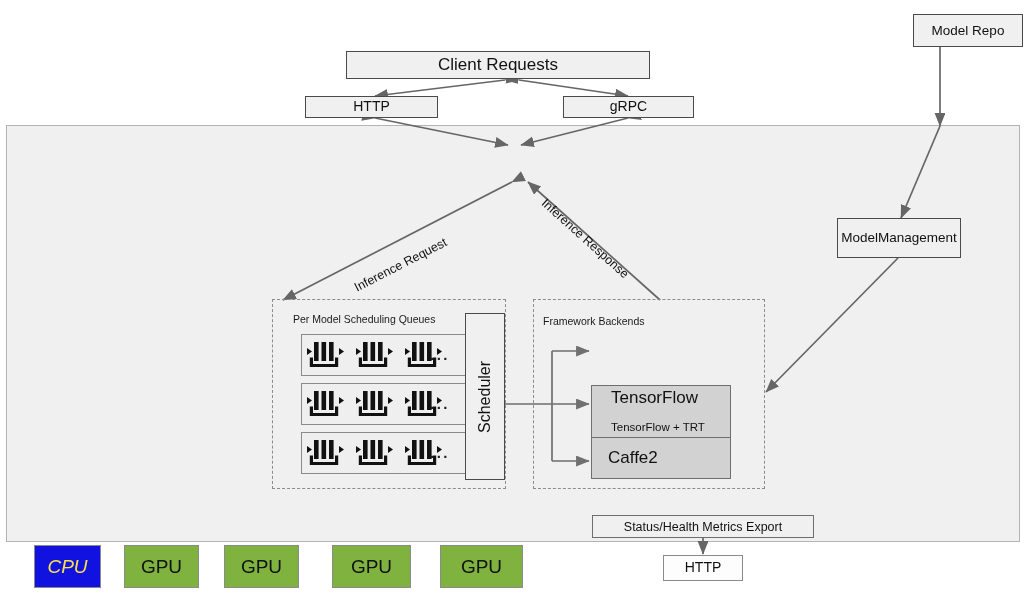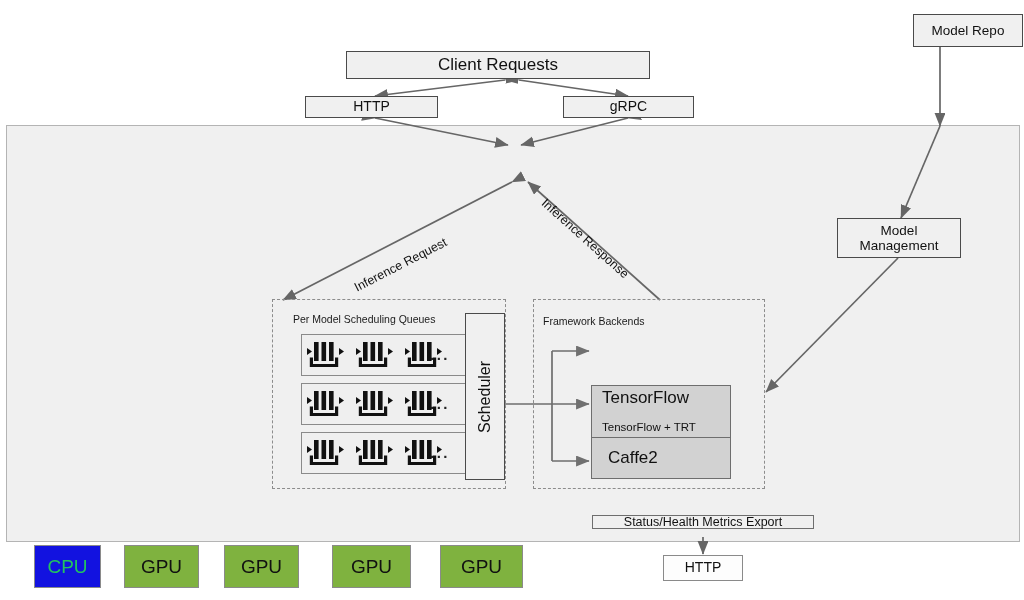--- a/index.html
+++ b/index.html
@@ -30,21 +30,21 @@
   .rot-label{position:absolute;white-space:nowrap;font-size:12.5px;color:#111;
              transform-origin:0 0;}
 
   .hw{position:absolute;box-sizing:border-box;display:flex;align-items:center;
       justify-content:center;border:1.3px solid #8a8a8a;font-size:19px;}
   .dots{position:absolute;font-size:15px;letter-spacing:2.5px;color:#222;font-weight:700;}
 
   .tf-wrap{position:absolute;box-sizing:border-box;border:1.5px solid #6e6e6e;background:#d2d2d2;}
   .tf-top{position:absolute;left:0;right:0;top:0;box-sizing:border-box;
           border-bottom:1.5px solid #6e6e6e;display:flex;flex-direction:column;
-          justify-content:center;padding-left:10px;}
+          justify-content:center;padding-left:19px;}
   .tf-bot{position:absolute;left:0;right:0;bottom:0;box-sizing:border-box;
           display:flex;align-items:center;padding-left:16px;}
 </style>
 </head>
 <body>
 
 <div id="stage">
 
   <div class="main-panel" style="left:6px;top:125px;width:1012px;height:415px;"></div>
 
@@ -204,35 +204,35 @@
     </div>
     <div class="tf-bot" style="height:41px;">
       <span style="font-size:17px;">Caffe2</span>
     </div>
   </div>
 
   <div class="box lbox" style="left:885px;top:14px;width:110px;height:33px;font-size:13.5px;margin-left:28px;">
     <span>Model Repo</span>
   </div>
 
-  <div class="box lbox" style="left:837px;top:218px;width:124px;height:40px;font-size:13.5px;flex-direction:column;">
+  <div class="box lbox" style="left:837px;top:218px;width:124px;height:40px;font-size:13.5px;flex-direction:row;">
     <span>Model</span>
     <span>Management</span>
   </div>
 
-  <div class="box lbox" style="left:592px;top:515px;width:222px;height:14px;font-size:12.5px;border-color:#6e6e6e;">
+  <div class="box lbox" style="left:592px;top:515px;width:222px;height:23px;font-size:12.5px;border-color:#6e6e6e;">
     <span>Status/Health Metrics Export</span>
   </div>
 
   <div class="box lbox" style="left:663px;top:555px;width:80px;height:26px;font-size:14px;border-color:#8a8a8a;background:#fdfdfd;">
     <span>HTTP</span>
   </div>
 
   <div id="hw-row">
-      <div class="hw" style="left: 34px; top: 545px; width: 67px; height: 43px; background: rgb(18, 18, 224); color: #22c55e;">
+      <div class="hw" style="left: 34px; top: 545px; width: 67px; height: 43px; background: rgb(18, 18, 224); color: #fde047; font-style: italic;">
         <span>CPU</span>
       </div>
       <div class="hw" style="left: 124px; top: 545px; width: 75px; height: 43px; background: rgb(127, 178, 63); color: rgb(17, 17, 17);">
         <span>GPU</span>
       </div>
       <div class="hw" style="left: 224px; top: 545px; width: 75px; height: 43px; background: rgb(127, 178, 63); color: rgb(17, 17, 17);">
         <span>GPU</span>
       </div>
       <div class="hw" style="left: 332px; top: 545px; width: 79px; height: 43px; background: rgb(127, 178, 63); color: rgb(17, 17, 17);">
         <span>GPU</span>

